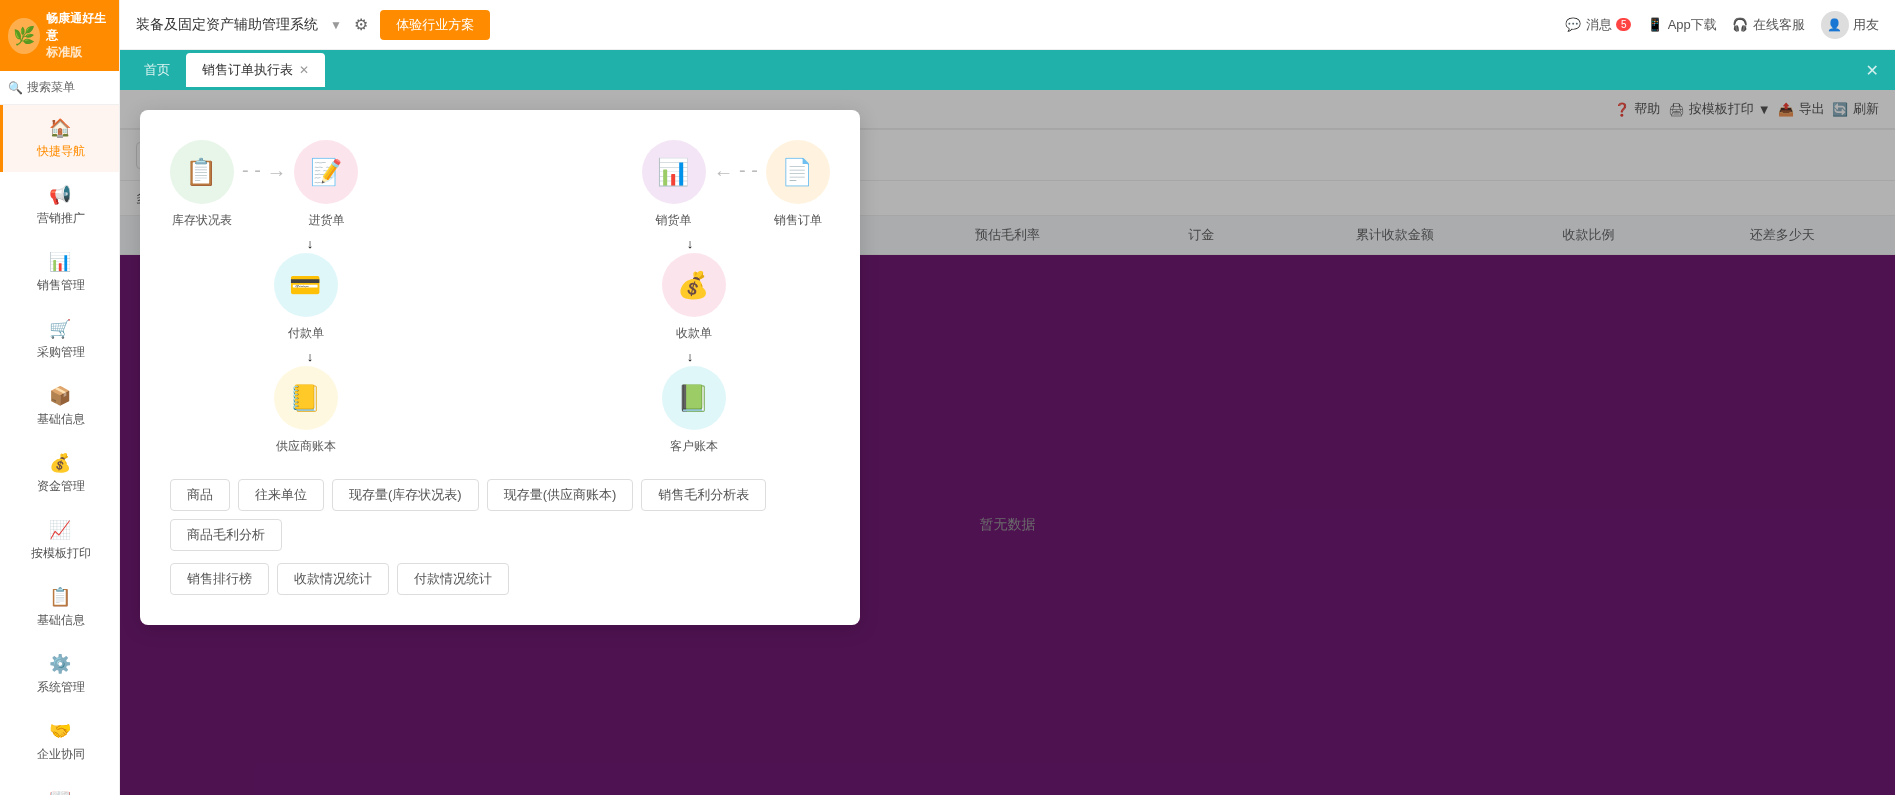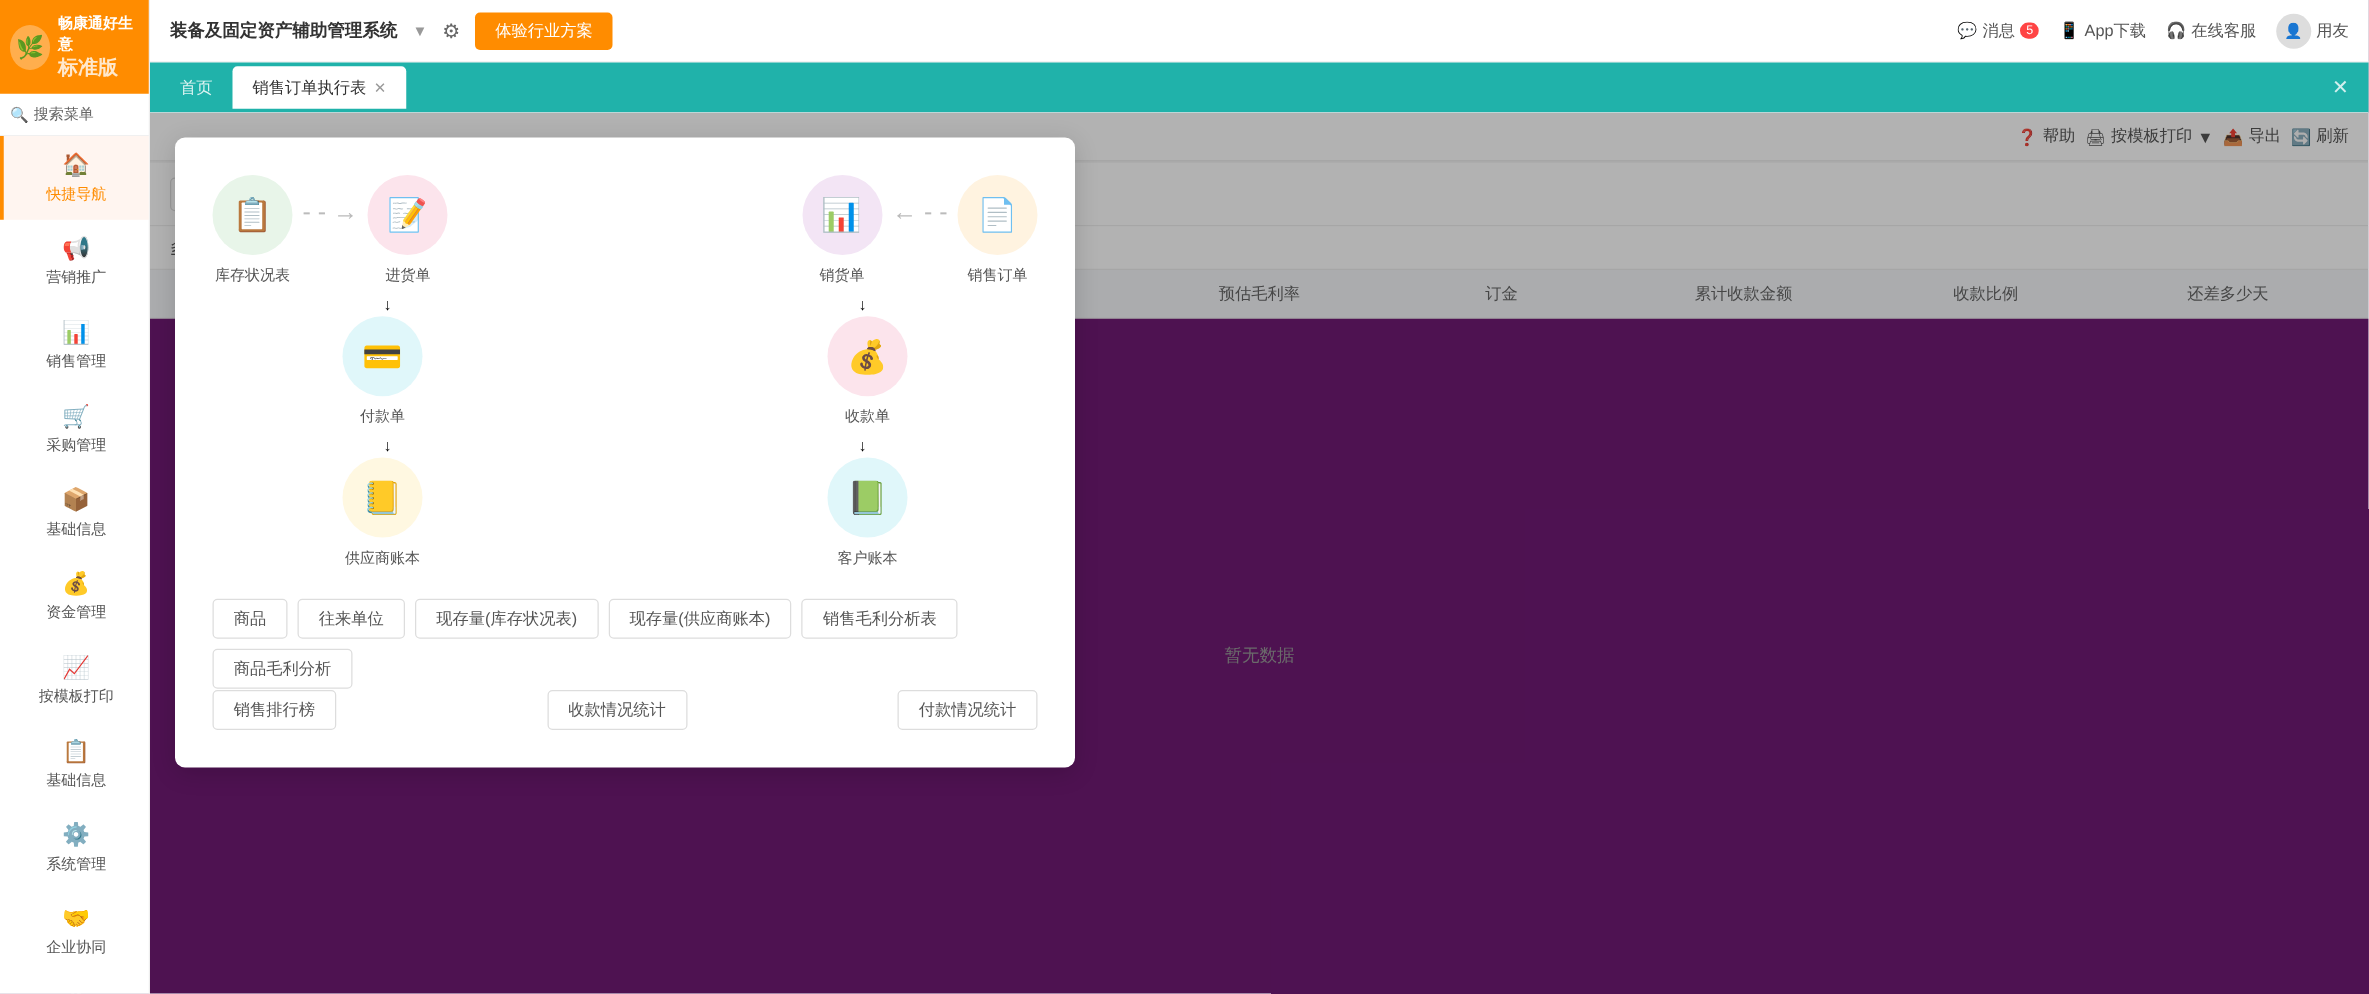--- a/index.html
+++ b/index.html
@@ -13,21 +13,21 @@
     .sidebar-nav { flex: 1; overflow-y: auto; }
     .sidebar-item { display: flex; flex-direction: column; align-items: center; padding: 12px 8px; cursor: pointer; color: #555; font-size: 12px; gap: 4px; border-left: 3px solid transparent; }
     .sidebar-item.active { background: #fff5f0; color: #ff8c00; border-left: 3px solid #ff8c00; }
     .sidebar-item .item-icon { font-size: 18px; }
 
     
     .main { flex: 1; display: flex; flex-direction: column; overflow: hidden; }
 
     
     .topbar { background: #fff; border-bottom: 1px solid #eee; padding: 0 16px; display: flex; align-items: center; height: 50px; gap: 12px; }
-    .topbar-title { font-size: 14px; color: #333; font-weight: 700; }
+    .topbar-title { font-size: 14px; color: #333; font-weight: 400; }
     .topbar-dropdown { color: #999; font-size: 12px; cursor: pointer; }
     .topbar-gear { color: #666; cursor: pointer; font-size: 16px; }
     .topbar-trial-btn { background: #ff8c00; color: white; border: none; padding: 6px 16px; border-radius: 4px; cursor: pointer; font-size: 13px; }
     .topbar-right { margin-left: auto; display: flex; align-items: center; gap: 16px; color: #555; font-size: 13px; }
     .topbar-right-item { display: flex; align-items: center; gap: 4px; cursor: pointer; }
     .badge { background: #ff4444; color: white; border-radius: 10px; padding: 1px 5px; font-size: 10px; }
     .user-avatar { width: 28px; height: 28px; border-radius: 50%; background: #ddd; display: flex; align-items: center; justify-content: center; font-size: 12px; color: #666; }
 
     
     .tabbar { background: #20b2aa; display: flex; align-items: center; height: 40px; padding: 0 8px; }
@@ -83,21 +83,21 @@
     .common-btn { border: 1px solid #ddd; background: #fff; padding: 6px 16px; border-radius: 4px; font-size: 13px; color: #555; cursor: pointer; }
   </style>
 </head>
 <body>
 
 <div class="sidebar">
   <div class="sidebar-logo">
     <div class="sidebar-logo-icon">🌿</div>
     <div>
       <div style="font-size:12px;">畅康通好生意</div>
-      <div style="font-size:16px;opacity:0.8;">标准版</div>
+      <div style="font-size:12px;opacity:0.8;">标准版</div>
     </div>
   </div>
   <div class="sidebar-search">
     <span>🔍</span>
     <span>搜索菜单</span>
   </div>
   <div class="sidebar-nav">
     <div class="sidebar-item active">
       <span class="item-icon">🏠</span>
       <span>快捷导航</span>
@@ -335,21 +335,21 @@
 
         <div>
           <div class="common-buttons">
             <button class="common-btn">商品</button>
             <button class="common-btn">往来单位</button>
             <button class="common-btn">现存量(库存状况表)</button>
             <button class="common-btn">现存量(供应商账本)</button>
             <button class="common-btn">销售毛利分析表</button>
             <button class="common-btn">商品毛利分析</button>
           </div>
-          <div class="common-buttons" style="margin-top:1px;justify-content:space-between;">
+          <div class="common-buttons" style="margin-top:12px;">
             <button class="common-btn">销售排行榜</button>
             <button class="common-btn">收款情况统计</button>
             <button class="common-btn">付款情况统计</button>
           </div>
         </div>
 
       </div>
     </div>
   </div>
 </div>

